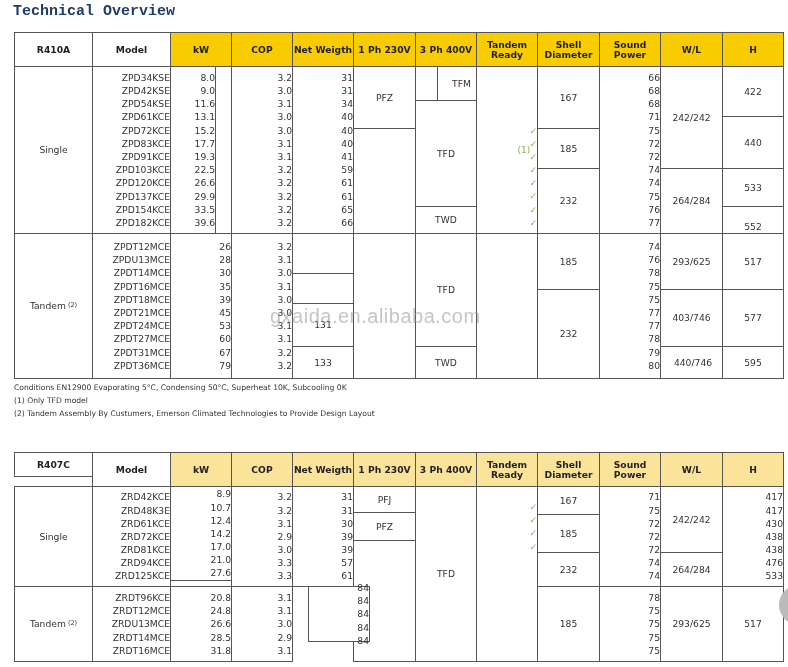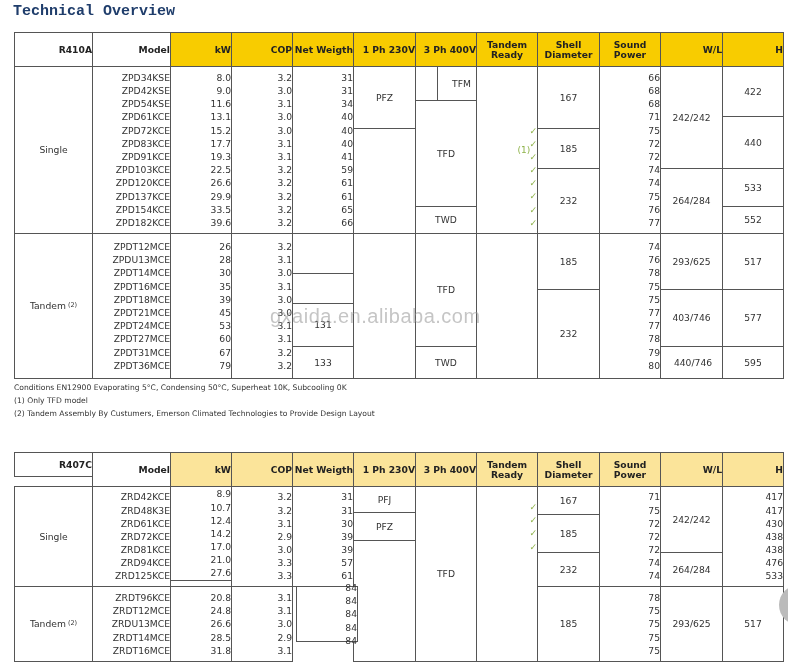--- a/index.html
+++ b/index.html
@@ -1,20 +1,20 @@
 <!DOCTYPE html>
 <html><head>
 <meta charset="utf-8">
 <style>
   html,body{margin:0;padding:0;background:#fff;}
   body{width:788px;height:667px;position:relative;overflow:hidden;font-family:"DejaVu Sans",sans-serif;color:#333;}
   .title{position:absolute;left:13px;top:3px;font-family:Liberation Mono, monospace;font-weight:bold;font-size:15px;color:#1f3d6b;}
   .tbl{position:absolute;left:0;top:0;}
   .cell{position:absolute;box-sizing:border-box;border:1px solid #555;display:flex;align-items:center;justify-content:center;text-align:center;font-size:9.2px;line-height:13.2px;background:#fff;}
-  .hdr{font-weight:bold;font-size:9.2px;line-height:10px;color:#222;justify-content:flex-end;}
+  .hdr{font-weight:bold;font-size:9.2px;line-height:10px;color:#222;}
   .hdr.y1{background:#f8cc00;}
   .hdr.y2{background:#fbe49a;}
   .stack{display:flex;flex-direction:column;align-items:flex-end;}
   .stack span{display:block;height:13.2px;line-height:13.2px;}
   .checks span{color:#8fb34a;font-size:9px;}
   .note{position:absolute;left:14px;font-size:7.6px;color:#333;font-family:"DejaVu Sans",sans-serif;}
   sup{font-size:6.5px;}
   .noteref{position:absolute;font-size:8px;}
   .watermark{position:absolute;left:270px;top:305px;font-size:20px;color:rgba(150,150,150,0.55);font-family:"Liberation Sans",sans-serif;letter-spacing:0.5px;pointer-events:none;}
   .edge{position:absolute;left:779px;top:585px;width:20px;height:40px;border-radius:20px 0 0 20px;background:#bbb;}
@@ -71,21 +71,21 @@
       <span>ZPD61KCE</span>
       <span>ZPD72KCE</span>
       <span>ZPD83KCE</span>
       <span>ZPD91KCE</span>
       <span>ZPD103KCE</span>
       <span>ZPD120KCE</span>
       <span>ZPD137KCE</span>
       <span>ZPD154KCE</span>
       <span>ZPD182KCE</span>
     </div>
-    <div class="cell stack " style="left: 170px; top: 66px; width: 62px; height: 168px;">
+    <div class="cell stack " style="left: 170px; top: 66px; width: 46px; height: 168px;">
       <span>8.0</span>
       <span>9.0</span>
       <span>11.6</span>
       <span>13.1</span>
       <span>15.2</span>
       <span>17.7</span>
       <span>19.3</span>
       <span>22.5</span>
       <span>26.6</span>
       <span>29.9</span>
@@ -175,21 +175,21 @@
     </div>
     <div class="cell" style="left: 722px; top: 66px; width: 62px; height: 51px;">
       <span>422</span>
     </div>
     <div class="cell" style="left: 722px; top: 116px; width: 62px; height: 53px;">
       <span>440</span>
     </div>
     <div class="cell" style="left: 722px; top: 168px; width: 62px; height: 39px;">
       <span>533</span>
     </div>
-    <div class="cell" style="left: 722px; top: 206px; width: 62px; height: 28px;">
+    <div class="cell" style="left: 722px; top: 206px; width: 62px; height: 28px; align-items: flex-end;">
       <span>552</span>
     </div>
     <div class="cell" style="left: 14px; top: 233px; width: 79px; height: 146px;">
       <span>Tandem</span>
       <sup style="margin-left: 2px;">(2)</sup>
     </div>
     <div class="cell stack " style="left: 92px; top: 233px; width: 79px; height: 146px;">
       <span>ZPDT12MCE</span>
       <span>ZPDU13MCE</span>
       <span>ZPDT14MCE</span>
@@ -427,21 +427,21 @@
       <span>28.5</span>
       <span>31.8</span>
     </div>
     <div class="cell stack " style="left: 231px; top: 586px; width: 62px; height: 76px;">
       <span>3.1</span>
       <span>3.1</span>
       <span>3.0</span>
       <span>2.9</span>
       <span>3.1</span>
     </div>
-    <div class="cell stack " style="left: 296px; top: 586px; width: 62px; height: 56px;">
+    <div class="cell stack " style="left: 308px; top: 586px; width: 62px; height: 56px;">
       <span>84</span>
       <span>84</span>
       <span>84</span>
       <span>84</span>
       <span>84</span>
     </div>
     <div class="cell" style="left: 537px; top: 586px; width: 63px; height: 76px;">
       <span>185</span>
     </div>
     <div class="cell stack " style="left: 599px; top: 586px; width: 62px; height: 76px;">

